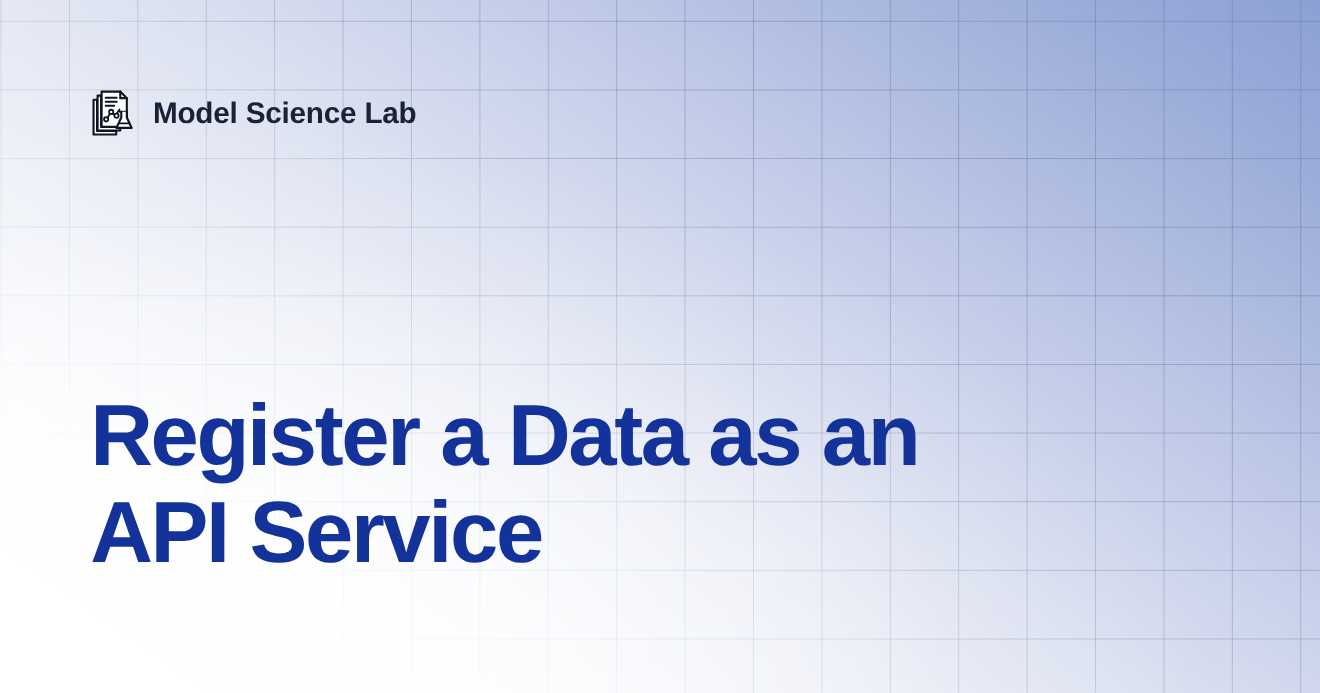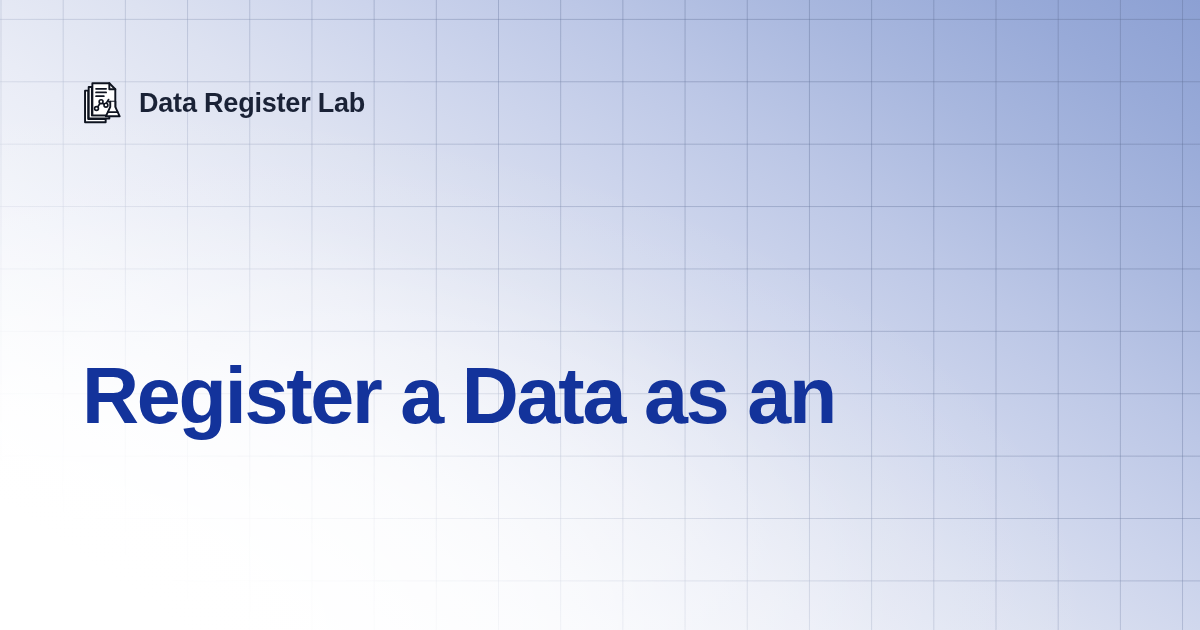--- a/index.html
+++ b/index.html
@@ -169,21 +169,22 @@
           <path d="M18.8 29.2 L22.4 23.4 L27.6 25.8 L31.2 20.2" stroke="#0f1420" stroke-width="1.8"></path>
           <circle cx="18" cy="30" r="2.1" fill="#ffffff" stroke="#0f1420" stroke-width="1.8"></circle>
           <circle cx="23" cy="22.6" r="2.1" fill="#ffffff" stroke="#0f1420" stroke-width="1.8"></circle>
           <circle cx="28.3" cy="26.4" r="2.1" fill="#ffffff" stroke="#0f1420" stroke-width="1.8"></circle>
 
           <path d="M31.5 22.5 H38.5" stroke="#0f1420" stroke-width="2"></path>
           <path d="M33 22.5 V28.2 L28.2 38.5 H43.3 L38.5 28.2 V22.5" fill="#ffffff" stroke="#0f1420" stroke-width="2.1"></path>
           <path d="M30.4 34 H41.1" stroke="#0f1420" stroke-width="1.8"></path>
         </svg>
       </span>
-      <span class="brand-name">Data Register Lab</span>
+      <span class="brand-name">Model Science Lab</span>
     </div>
 
     <h1 class="headline">
       <span class="headline-line">Register a Data as an</span>
+      <span class="headline-line">API Service</span>
     </h1>
 
   </div>
 </div>
 
 </body></html>

